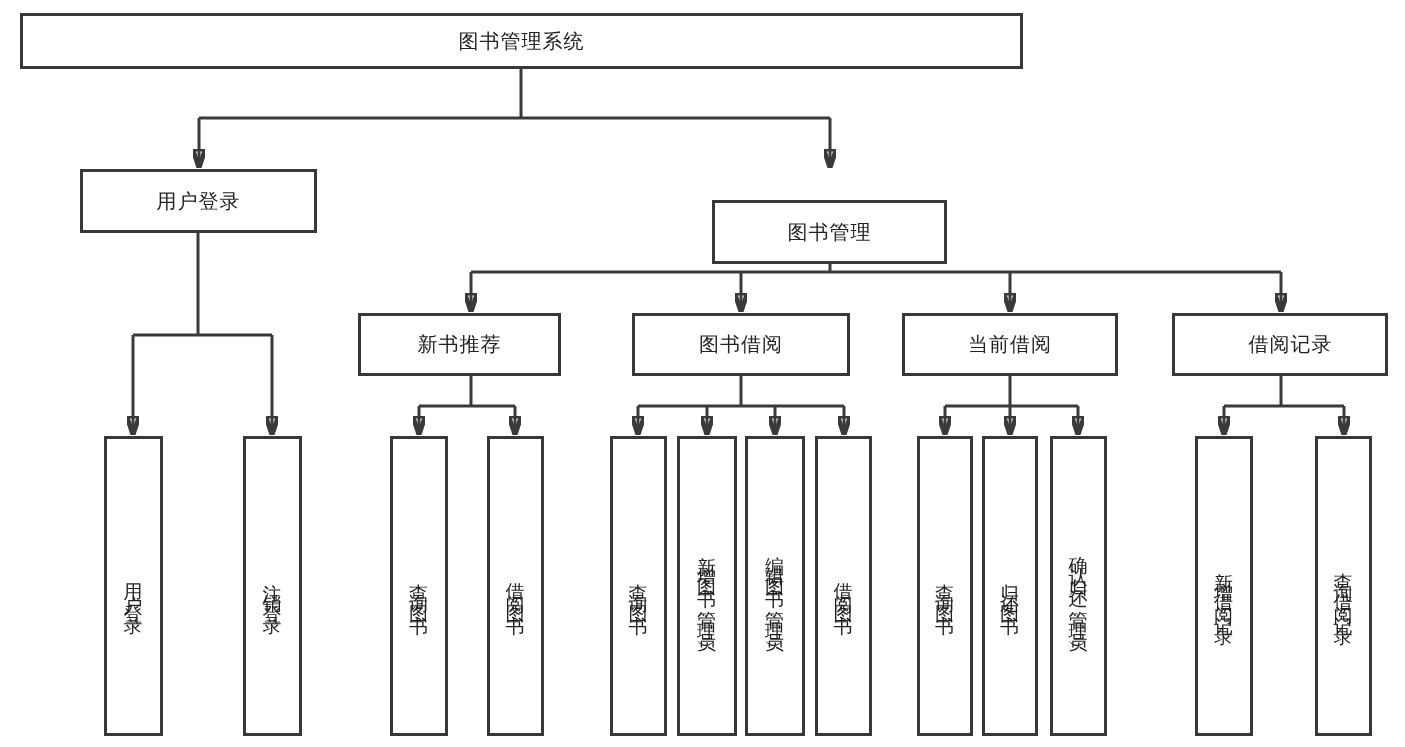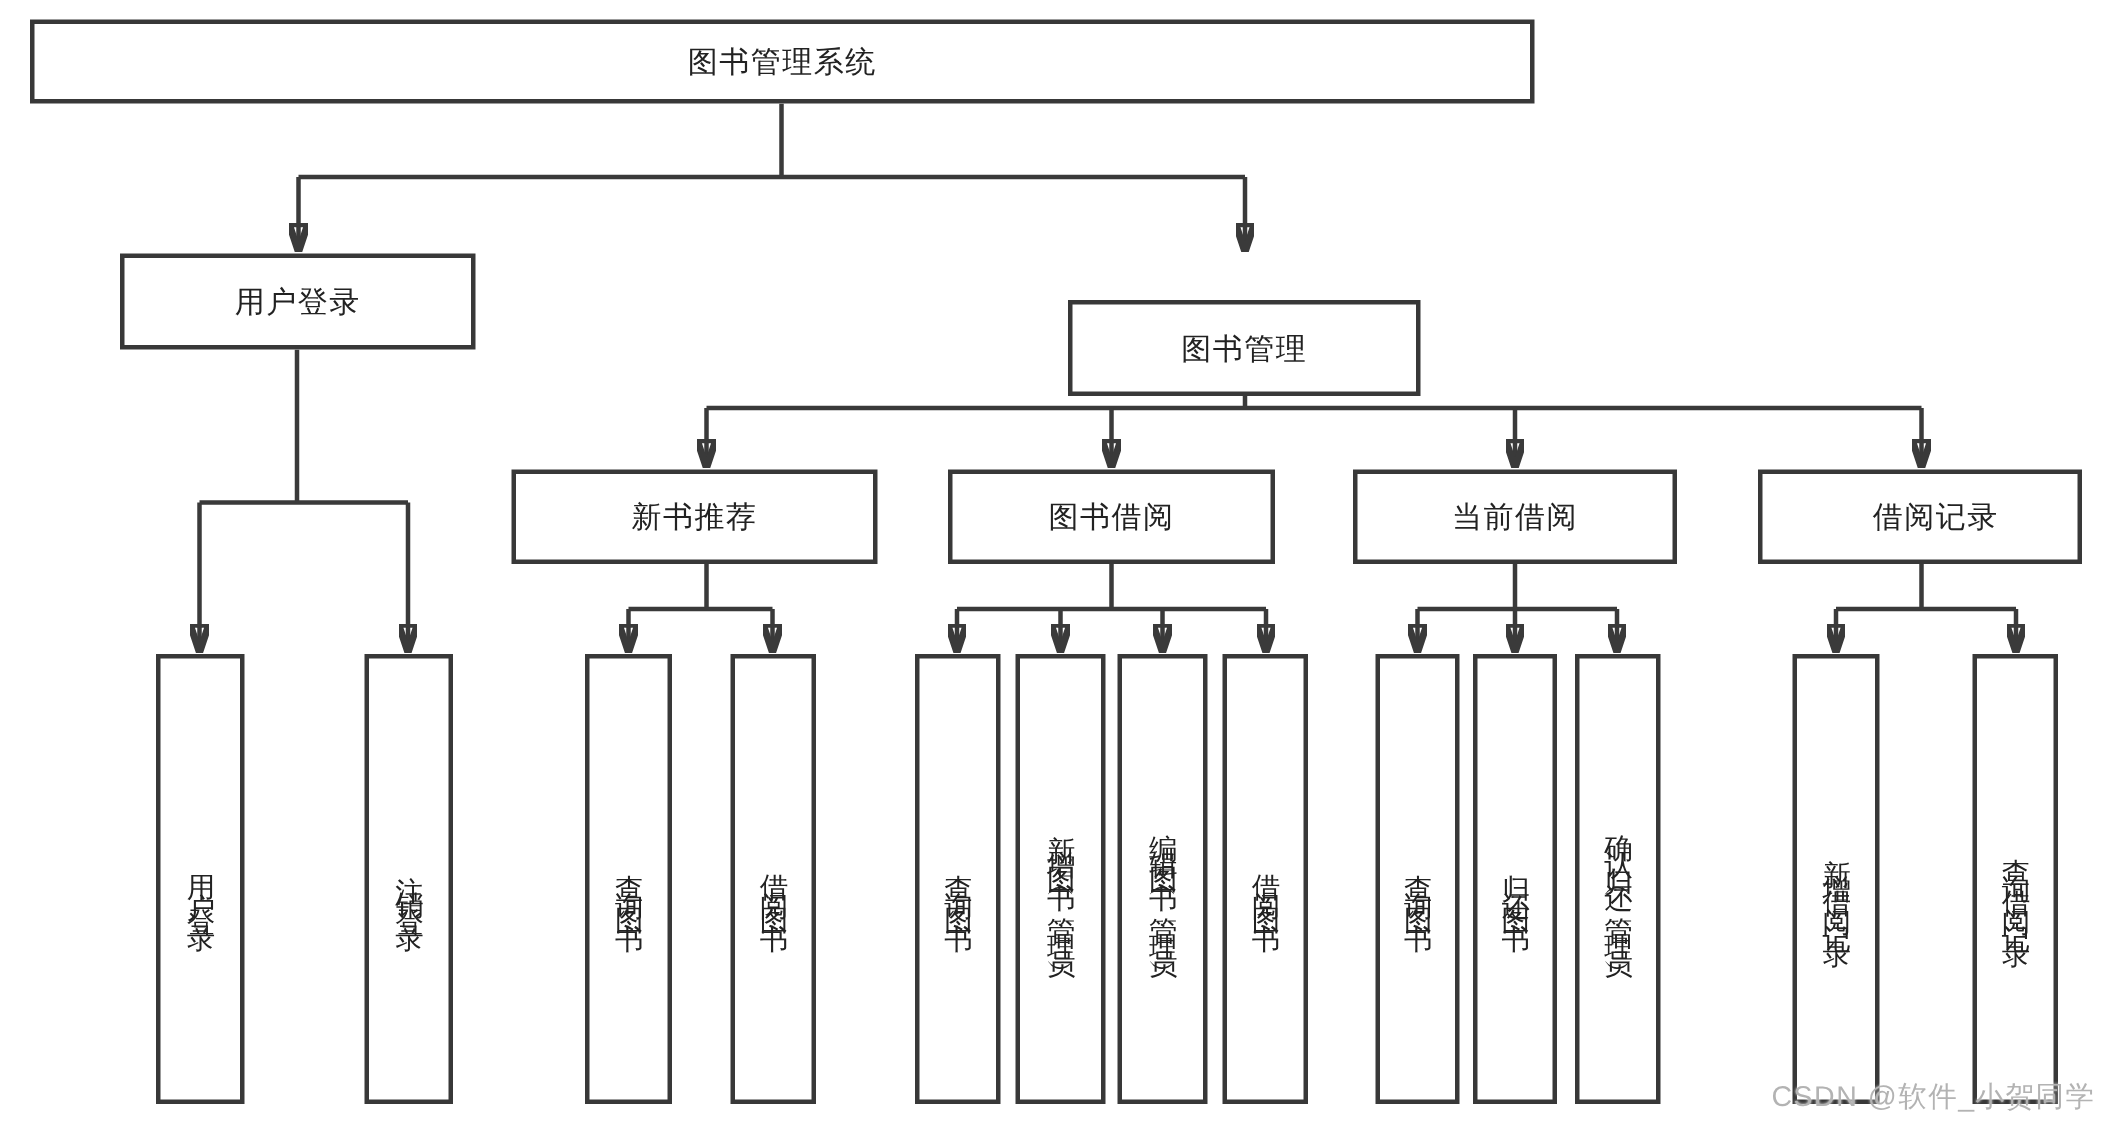--- a/index.html
+++ b/index.html
@@ -97,21 +97,21 @@
     <path d="M1078,406 V435" marker-end="url(#arrow)"></path>
     <path d="M1224,406 V435" marker-end="url(#arrow)"></path>
     <path d="M1344,406 V435" marker-end="url(#arrow)"></path>
   </svg>
 
   <div class="box hbox" style="left:20px; top:13px; width:1003px; height:56px;">图书管理系统</div>
 
   <div class="box hbox" style="left:80px; top:169px; width:237px; height:64px;">用户登录</div>
   <div class="box hbox" style="left:712px; top:169px; width:235px; height:64px;margin-top:31px;">图书管理</div>
 
-  <div class="box hbox" style="left:341px; top:313px; width:244px; height:63px;">新书推荐</div>
+  <div class="box hbox" style="left:358px; top:313px; width:203px; height:63px;">新书推荐</div>
   <div class="box hbox" style="left:902px; top:313px; width:216px; height:63px;">当前借阅</div>
   <div class="box hbox" style="left:632px; top:313px; width:218px; height:63px;">图书借阅</div>
   <div class="box hbox" style="left:1172px; top:313px; width:216px; height:63px;padding-left:21px;">借阅记录</div>
 
   <div class="box vbox" style="left:104px; top:436px; width:59px; height:300px;">用户登录</div>
   <div class="box vbox" style="left:243px; top:436px; width:59px; height:300px;">注销登录</div>
 
   <div class="box vbox" style="left:390px; top:436px; width:58px; height:300px;">查询图书</div>
   <div class="box vbox" style="left:487px; top:436px; width:57px; height:300px;">借阅图书</div>
 
@@ -120,15 +120,14 @@
   <div class="box vbox" style="left:745px; top:436px; width:60px; height:300px;">编辑图书（管理员）</div>
   <div class="box vbox" style="left:815px; top:436px; width:57px; height:300px;">借阅图书</div>
 
   <div class="box vbox" style="left:917px; top:436px; width:56px; height:300px;">查询图书</div>
   <div class="box vbox" style="left:982px; top:436px; width:56px; height:300px;">归还图书</div>
   <div class="box vbox" style="left:1050px; top:436px; width:57px; height:300px;">确认归还（管理员）</div>
 
   <div class="box vbox" style="left:1195px; top:436px; width:58px; height:300px;">新增借阅记录</div>
   <div class="box vbox" style="left:1315px; top:436px; width:57px; height:300px;">查询借阅记录</div>
 
-  <div class="watermark">CSDN @软件_小贺同学</div>
 
 </div>
 
 </body></html>

